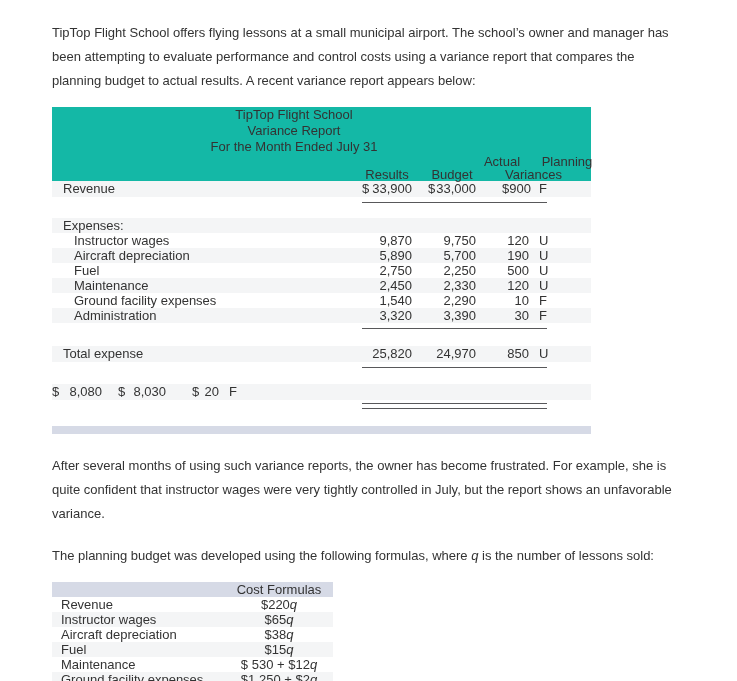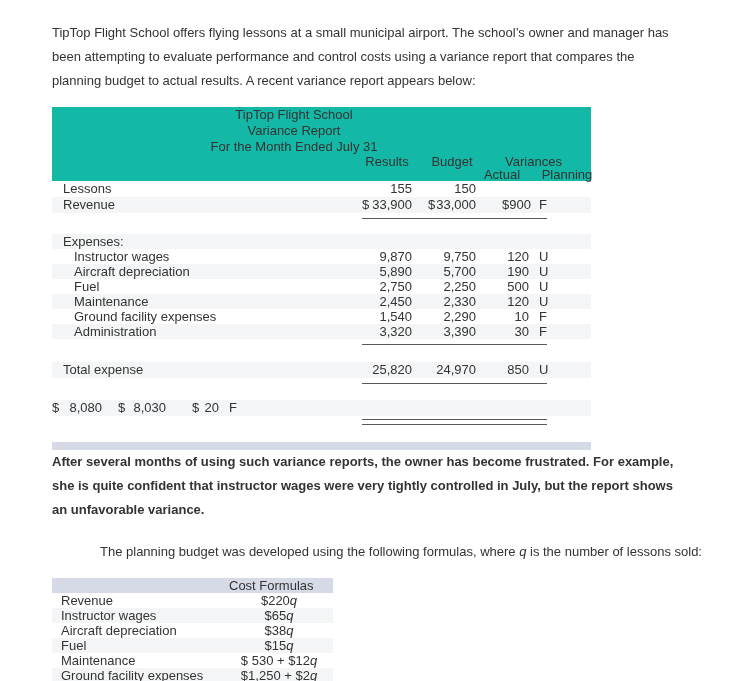--- a/index.html
+++ b/index.html
@@ -7,22 +7,22 @@
     width:737px; height:681px;
     background:#ffffff;
     font-family:"Liberation Sans", sans-serif;
     font-size:13px;
     color:#333333;
     overflow:hidden;
   }
   .page { padding:21px 0 0 52px; }
 
   p.para { margin:0; width:628px; line-height:24px; }
-  #para-frustration { margin-top:0;font-weight:bold; }
-  #para-formulas-intro { margin-top:18px;margin-left:48px; }
+  #para-frustration { margin-top:20px; }
+  #para-formulas-intro { margin-top:18px; }
   .qvar { font-style:italic; font-family:"Liberation Sans", sans-serif; }
 
   
   .vr { width:539px; margin-top:14px; }
   .vr-band { background:#14b8a6; padding-top:0; }
   .vr-title { text-align:center; line-height:16px; margin-right:55px; white-space:nowrap; }
   .hrow { display:flex; height:13px; line-height:13px; }
   .r { display:flex; height:15px; line-height:15px; align-items:center; }
   .r16 { height:16px; line-height:16px; }
   .stripe { background:#f4f5f6; }
@@ -50,66 +50,50 @@
     border-top:1px solid #58585a; border-bottom:1px solid #58585a;
   }
   .band-footer { height:8px; background:#d6dae6; }
 
   
   .cf { width:281px; margin-top:14px; }
   .cf-r { display:flex; height:15px; line-height:15px; align-items:center; }
   .cf-head { background:#d6dae6; }
   .cf-lbl { flex:1; padding-left:9px; white-space:nowrap; }
   .cf-val { width:100px; text-align:center; padding-right:4px; white-space:nowrap; }
-  .cf-val.center { text-align:left; }
+  .cf-val.center { text-align:center; }
   .cf-gap { height:3px; }
   .cf-foot { height:8px; background:#d6dae6; }
 </style>
 </head>
 <body>
 
 <div class="page">
 
   <p class="para" id="para-intro">TipTop Flight School offers flying lessons at a small municipal airport. The school’s owner and manager has been attempting to evaluate performance and control costs using a variance report that compares the planning budget to actual results. A recent variance report appears below:</p>
 
   <div class="vr">
 
     <div class="vr-band">
       <div class="vr-title">TipTop Flight School</div>
       <div class="vr-title">Variance Report</div>
       <div class="vr-title">For the Month Ended July 31</div>
       <div class="hrow">
         <span class="lbl"></span>
+        <span class="ha">Actual</span>
+        <span class="hb">Planning</span>
+      </div>
+      <div class="hrow">
+        <span class="lbl"></span>
         <span class="ha">Results</span>
         <span class="hb">Budget</span>
         <span class="hv">Variances</span>
       </div>
-      <div class="hrow">
-        <span class="lbl"></span>
-        <span class="ha">Actual</span>
-        <span class="hb">Planning</span>
-      </div>
-    </div>
-
-    <div class="r r16">
-      <span class="lbl">Lessons</span>
-      <span class="ca money">
-          <span></span>
-          <span>155</span>
-        </span>
-      <span class="cb money">
-          <span></span>
-          <span>150</span>
-        </span>
-      <span class="cc money">
-          <span></span>
-          <span></span>
-        </span>
-      <span class="cd"></span>
-    </div>
+    </div>
+
 
     <div class="r r16 stripe">
       <span class="lbl">Revenue</span>
       <span class="ca money">
           <span>$</span>
           <span>33,900</span>
         </span>
       <span class="cb money">
           <span>$</span>
           <span>33,000</span>

